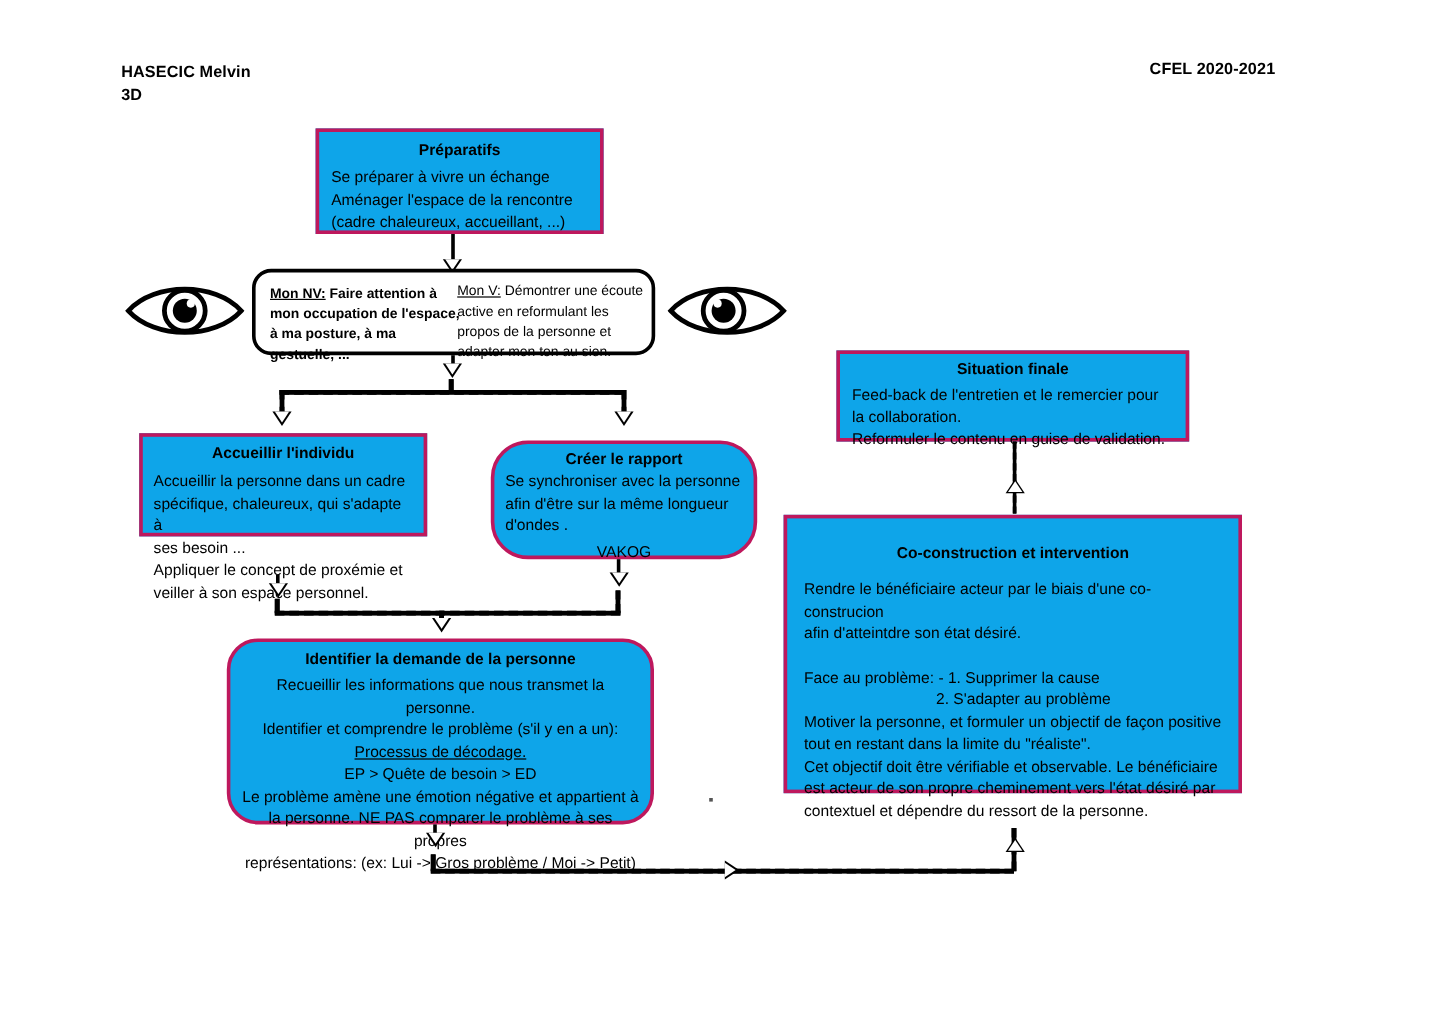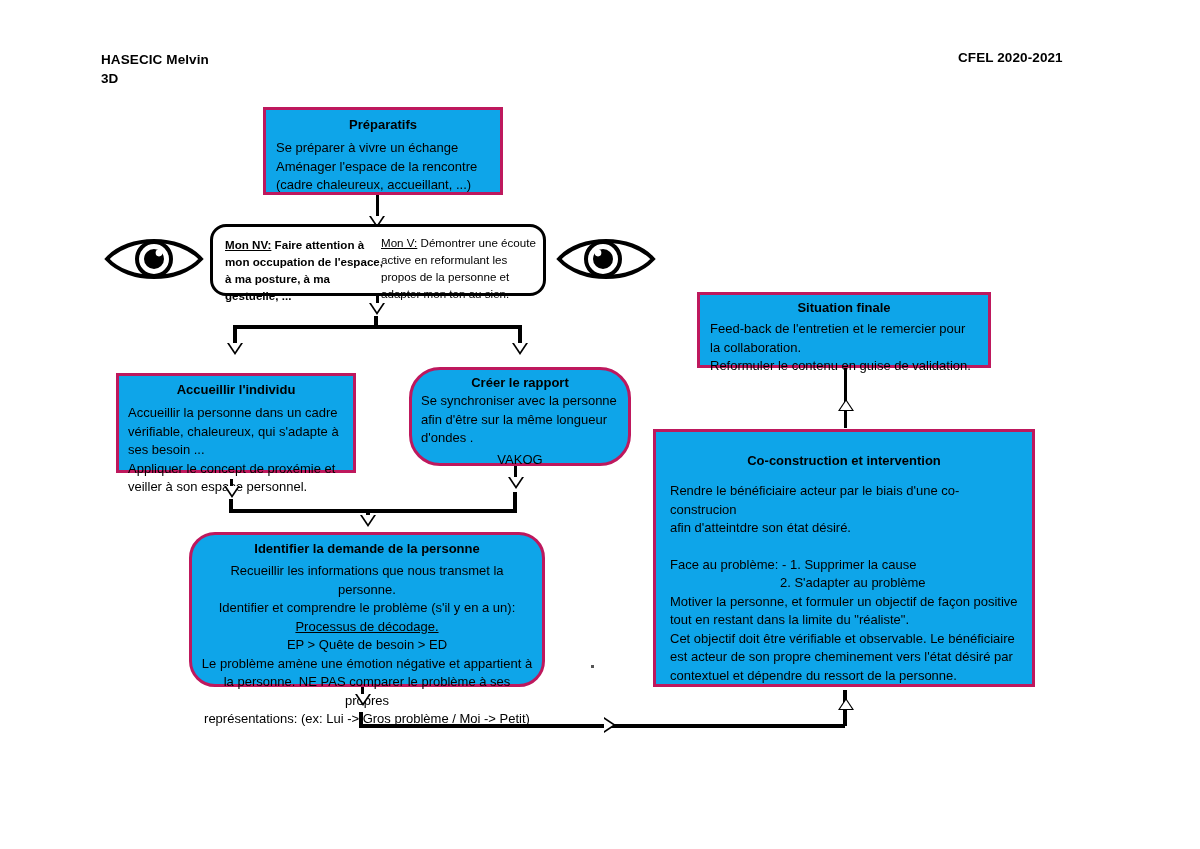--- a/index.html
+++ b/index.html
@@ -100,25 +100,25 @@
   <div class="ln vsolid" style="left:376px;top:296px;height:12px;"></div>
   <div class="tri tri-dn" style="left:369px;top:303px;"></div>
   <div class="ln vdash" style="left:374px;top:316px;height:12px;"></div>
 
   <div class="ln hdash" style="left:233px;top:325px;width:287px;"></div>
   <div class="ln vdash" style="left:233px;top:325px;height:22px;"></div>
   <div class="ln vdash" style="left:518px;top:325px;height:22px;"></div>
   <div class="tri tri-dn" style="left:227px;top:343px;"></div>
   <div class="tri tri-dn" style="left:512px;top:343px;"></div>
 
-  <div class="box" style="left:116px;top:373px;width:240px;height:100px;padding:5px 9px 12px 9px;">
+  <div class="box" style="left:116px;top:361px;width:240px;height:86px;padding:5px 9px 12px 9px;">
     <div class="ttl">Accueillir l'individu</div>
     <div class="bdy" style="margin-top:5px;">
       <div>Accueillir la personne dans un cadre</div>
-      <div>vérifiable, chaleureux, qui s'adapte à</div>
+      <div>spécifique, chaleureux, qui s'adapte à</div>
       <div>ses besoin ...</div>
       <div>Appliquer le concept de proxémie et</div>
       <div>veiller à son espace personnel.</div>
     </div>
   </div>
 
   <div class="box" style="left:409px;top:367px;width:222px;height:99px;padding:4px 9px 0 9px;border-radius:31px;">
     <div class="ttl">Créer le rapport</div>
     <div class="bdy">
       <div>Se synchroniser avec la personne</div>
@@ -158,21 +158,21 @@
     <div class="bdy" style="margin-top:3px;">
       <div>Feed-back de l'entretien et le remercier pour</div>
       <div>la collaboration.</div>
       <div>Reformuler le contenu en guise de validation.</div>
     </div>
   </div>
 
   <div class="ln vdash-thin" style="left:844px;top:368px;height:60px;"></div>
   <div class="tri tri-up" style="left:838px;top:399px;"></div>
 
-  <div class="box" style="left:653px;top:429px;width:382px;height:258px;padding:20px 14px 4px 14px;">
+  <div class="box" style="left:653px;top:429px;width:382px;height:232px;padding:20px 14px 4px 14px;">
     <div class="ttl">Co-construction et intervention</div>
     <div class="bdy" style="margin-top:12px;">
       <div>Rendre le bénéficiaire acteur par le biais d'une co-construcion</div>
       <div>afin d'atteintdre son état désiré.</div>
       <div style="height:18px;"></div>
       <div>Face au problème: - 1. Supprimer la cause</div>
       <div style="padding-left:110px;">2. S'adapter au problème</div>
       <div>Motiver la personne, et formuler un objectif de façon positive</div>
       <div>tout en restant dans la limite du "réaliste".</div>
       <div>Cet objectif doit être vérifiable et observable. Le bénéficiaire</div>

